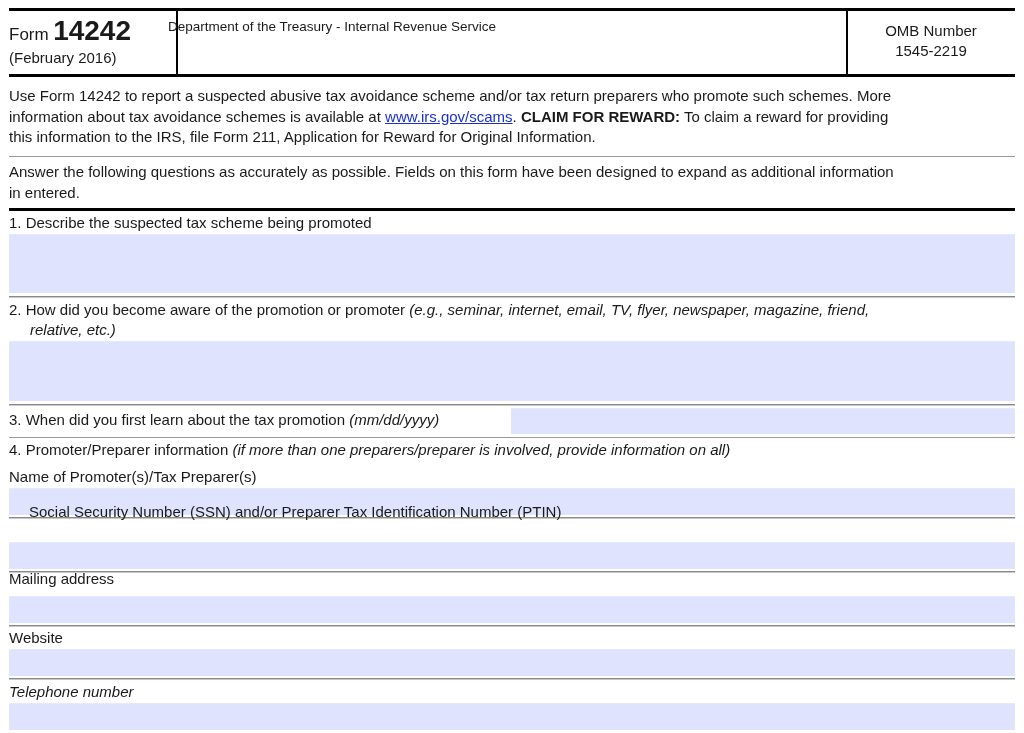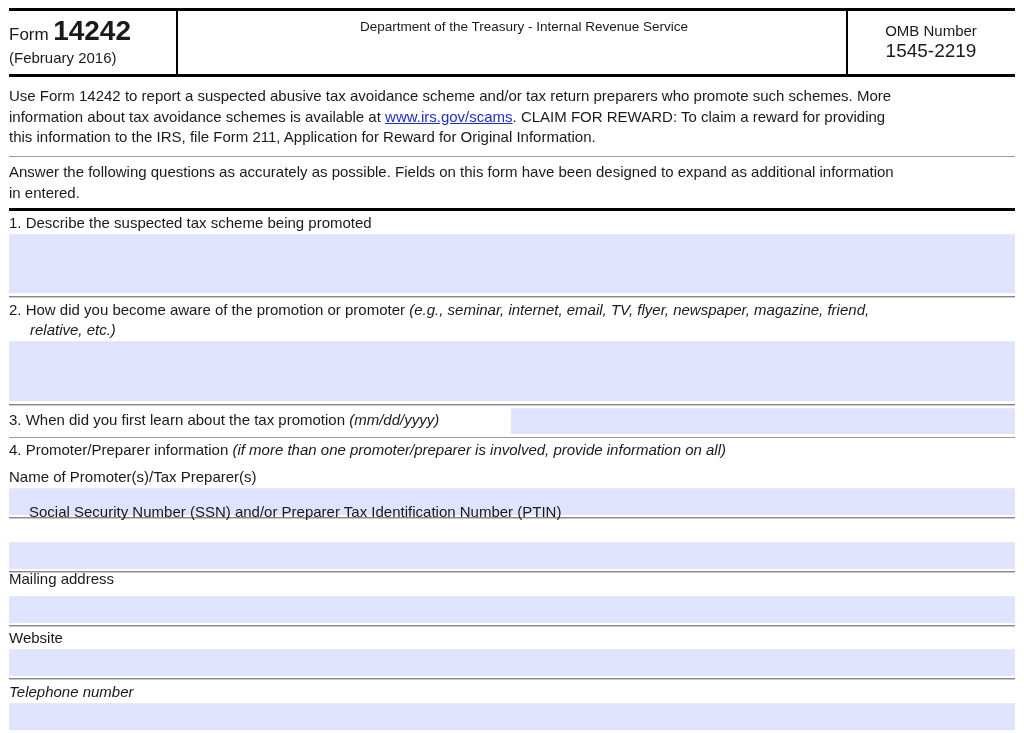--- a/index.html
+++ b/index.html
@@ -7,45 +7,45 @@
          font-family: "Liberation Sans", sans-serif; color: #1a1a1a; }
   .abs { position: absolute; }
   .rule-thick { position: absolute; left: 9px; width: 1006px; height: 3px; background: #000; }
   .rule-thin { position: absolute; left: 9px; width: 1006px; height: 2px; background: #8a8a8a; border-bottom: 1px solid #c8c8c8; box-sizing: border-box; }
   .rule-gray { position: absolute; left: 9px; width: 1006px; height: 1px; background: #9a9a9a; }
   .field { position: absolute; background: #dfe3fd; border-top: 1px dotted #ececff; box-sizing: border-box; }
   .label { position: absolute; left: 9px; font-size: 15px; line-height: 20px; white-space: nowrap; }
   .it { font-style: italic; }
   .vline { position: absolute; width: 2px; background: #000; }
   a.link { color: #1a2fd6; text-decoration: underline; }
-  b { font-weight: normal; }
+  b { font-weight: bold; }
 </style>
 </head>
 <body>
 
 <div class="rule-thick" style="top:8px;"></div>
 <div class="rule-thick" style="top:74px;"></div>
 <div class="vline" style="left:176px; top:10px; height:65px;"></div>
 <div class="vline" style="left:846px; top:10px; height:65px;"></div>
 
 <div class="abs" style="left:9px; top:14px; width:167px; text-align:left;">
   <div style="line-height:34px; white-space:nowrap;">
     <span style="font-size:17px;">Form</span>
     <span style="font-size:28px; font-weight:bold;">14242</span>
   </div>
   <div style="font-size:15px; line-height:16px; margin-top:-2px;">(February 2016)</div>
 </div>
 
-<div class="abs" style="left:190px; top:18px; width:668px; text-align:center;">
+<div class="abs" style="left:168px; top:18px; width:668px; text-align:left;">
   <div style="font-size:13.5px; line-height:18px;">Department of the Treasury - Internal Revenue Service</div>
 </div>
 
 <div class="abs" style="left:848px; top:21px; width:166px; text-align:center;">
   <div style="font-size:15px; line-height:20px;">OMB Number</div>
-  <div style="font-size:19px; line-height:20px;">1545-2219</div>
+  <div style="font-size:15px; line-height:20px;">1545-2219</div>
 </div>
 
 <div class="abs" style="left:9px; top:86px; width:1010px; font-size:15px; line-height:20.5px;">
   <div style="white-space:nowrap;">Use Form 14242 to report a suspected abusive tax avoidance scheme and/or tax return preparers who promote such schemes. More</div>
   <div style="white-space:nowrap;">
     <span>information about tax avoidance schemes is available at </span><a class="link">www.irs.gov/scams</a><span>. </span><b>CLAIM FOR REWARD:</b><span> To claim a reward for providing</span>
   </div>
   <div style="white-space:nowrap;">this information to the IRS, file Form 211, Application for Reward for Original Information.</div>
 </div>
 
@@ -69,21 +69,21 @@
 <div class="field" style="left:9px; top:341px; width:1006px; height:60px;"></div>
 <div class="rule-thin" style="top:404px;"></div>
 
 <div class="label" style="top:410px;">
   <span>3. When did you first learn about the tax promotion </span><span class="it">(mm/dd/yyyy)</span>
 </div>
 <div class="field" style="left:511px; top:408px; width:504px; height:26px;"></div>
 <div class="rule-gray" style="top:437px;"></div>
 
 <div class="label" style="top:440px;">
-  <span>4. Promoter/Preparer information </span><span class="it">(if more than one promoter/preparer is involved, provide information on all)</span>
+  <span>4. Promoter/Preparer information </span><span class="it">(if more than one preparers/preparer is involved, provide information on all)</span>
 </div>
 
 <div class="label" style="top:467px;">Name of Promoter(s)/Tax Preparer(s)</div>
 <div class="field" style="left:9px; top:488px; width:1006px; height:27px;"></div>
 <div class="rule-thin" style="top:517px;"></div>
 
 <div class="label" style="top:502px;margin-left:20px;">Social Security Number (SSN) and/or Preparer Tax Identification Number (PTIN)</div>
 <div class="field" style="left:9px; top:542px; width:1006px; height:27px;"></div>
 <div class="rule-thin" style="top:571px;"></div>
 

